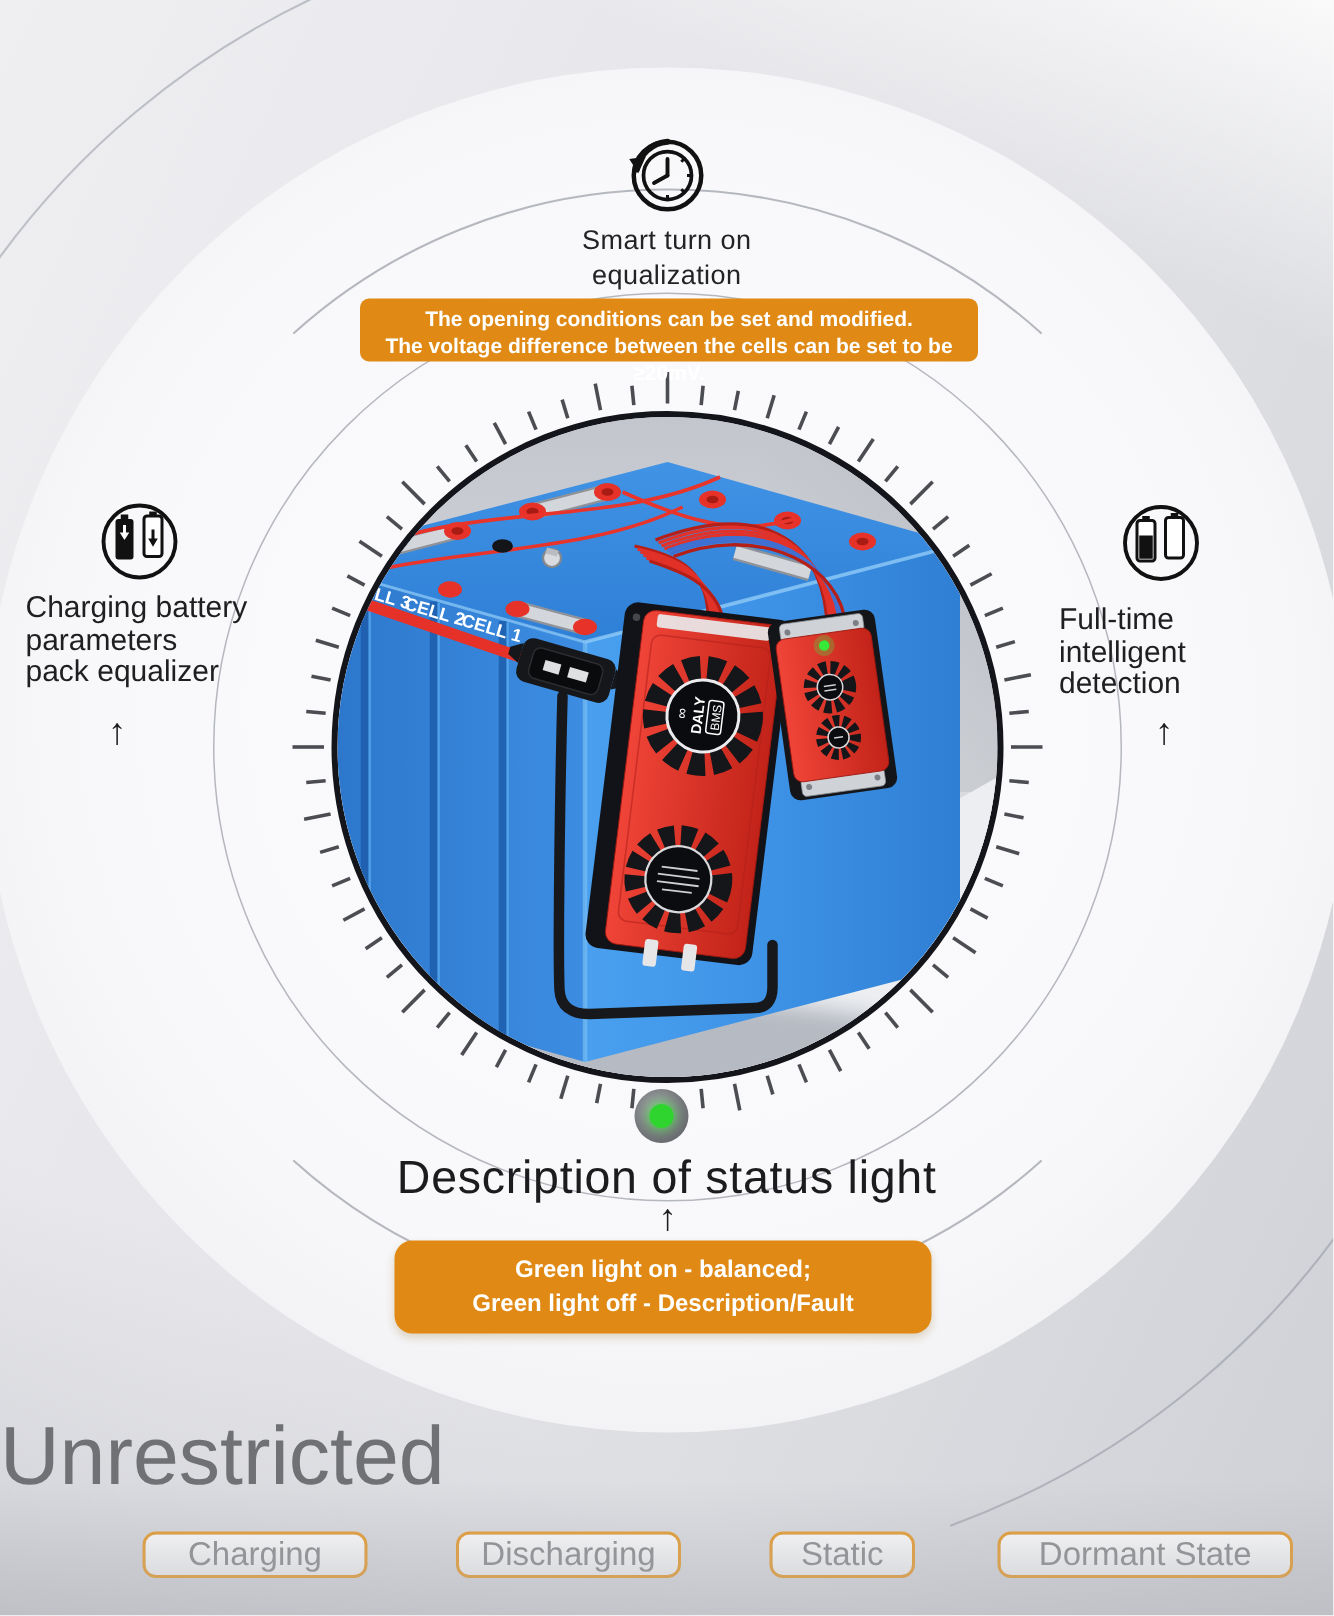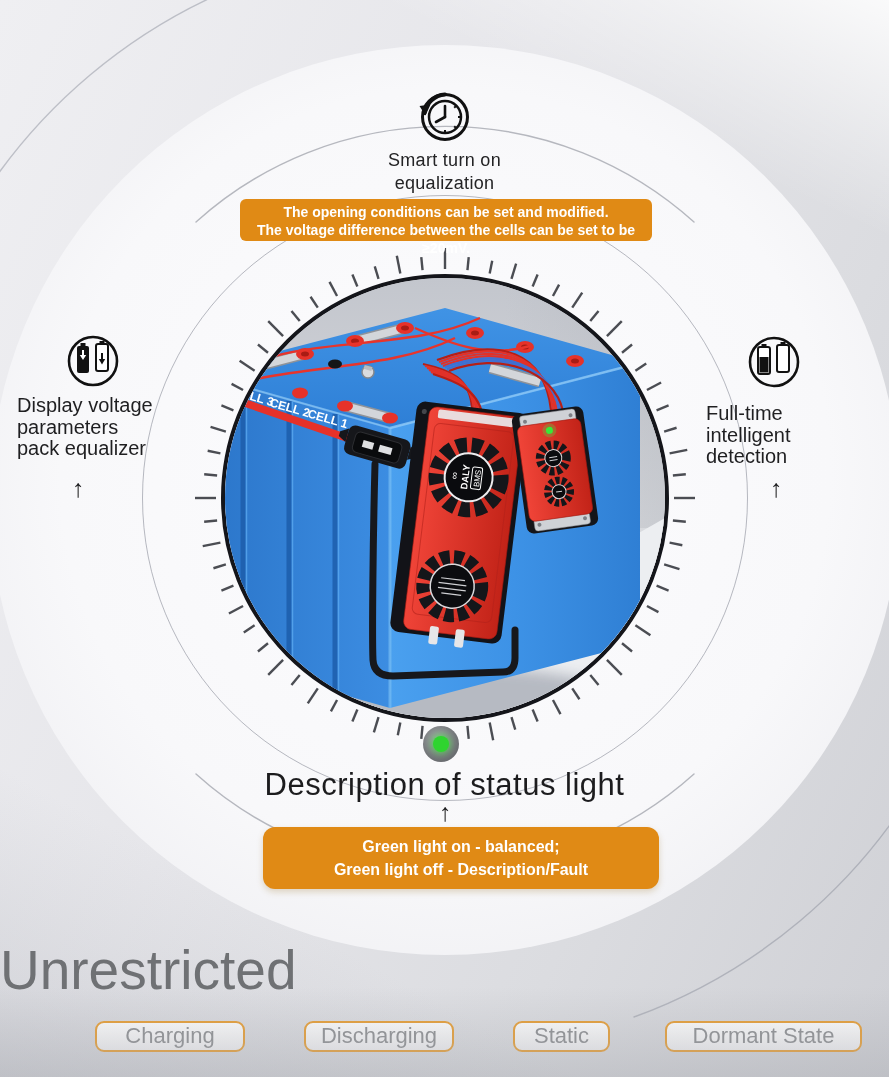--- a/index.html
+++ b/index.html
@@ -23,21 +23,21 @@
   
   .photo-circle{position:absolute;left:221px;top:274px;width:440px;height:440px;border-radius:50%;
     border:4px solid #14151a;overflow:hidden;background:#d5d7db;}
   
   .clock-icon{position:absolute;left:417px;top:89px;width:56px;height:56px;}
   .smart-title{position:absolute;left:0;top:149px;width:889px;text-align:center;
     font-size:18px;line-height:23px;font-weight:500;color:#232325;letter-spacing:.3px;}
   .banner{position:absolute;background:#e08a15;color:#fff;font-weight:600;text-align:center;}
   .banner-top{left:240px;top:199px;width:412px;height:42px;border-radius:6px;
     font-size:14px;line-height:18px;padding-top:4px;box-sizing:border-box;}
-  .banner-bottom{left:263px;top:827px;width:396px;height:62px;border-radius:12px;
+  .banner-bottom{left:263px;top:827px;width:358px;height:62px;border-radius:12px;
     font-size:16px;line-height:23px;padding-top:8px;box-sizing:border-box;
     box-shadow:0 3px 6px rgba(150,110,30,.25);}
   
   .feature-icon{position:absolute;width:54px;height:54px;}
   .feat-text{position:absolute;color:#1f1f21;font-size:20px;line-height:21.5px;font-weight:500;}
   .left-text{left:17px;top:395px;width:190px;text-align:left;}
   .right-text{left:706px;top:403px;width:160px;text-align:left;}
   .up-arrow{position:absolute;font-size:25px;font-weight:700;color:#1d1d1f;width:28px;text-align:center;}
   
   .led-ring{position:absolute;left:423px;top:726px;width:36px;height:36px;border-radius:50%;
@@ -365,21 +365,21 @@
     <rect x="14.5" y="9" width="5" height="3" fill="#111"></rect>
     <rect x="11" y="12" width="12" height="27" rx="2" fill="#111"></rect>
     <line x1="17" y1="16" x2="17" y2="22" stroke="#fff" stroke-width="2"></line>
     <polygon points="13.8,21 20.2,21 17,26" fill="#fff"></polygon>
     <rect x="33.5" y="7" width="5" height="3" fill="#111"></rect>
     <rect x="30" y="10" width="12" height="27" rx="2" fill="#fff" stroke="#111" stroke-width="2"></rect>
     <line x1="36" y1="19" x2="36" y2="26" stroke="#111" stroke-width="2"></line>
     <polygon points="32.8,25 39.2,25 36,30.5" fill="#111"></polygon>
   </svg>
   <div class="feat-text left-text">
-    <div>Display voltage</div>
+    <div>Charging battery</div>
     <div>parameters</div>
     <div>pack equalizer</div>
   </div>
   <div class="up-arrow" style="left:64px;top:474px;">↑</div>
 
   <svg class="feature-icon" style="left:747px;top:335px;" viewBox="0 0 54 54">
     <circle cx="27" cy="27" r="24" fill="none" stroke="#111" stroke-width="2.6"></circle>
     <rect x="14.5" y="9" width="5" height="3" fill="#111"></rect>
     <rect x="11" y="12" width="12" height="27" rx="2" fill="#fff" stroke="#111" stroke-width="2"></rect>
     <rect x="12.5" y="22" width="9" height="15.5" fill="#111"></rect>

